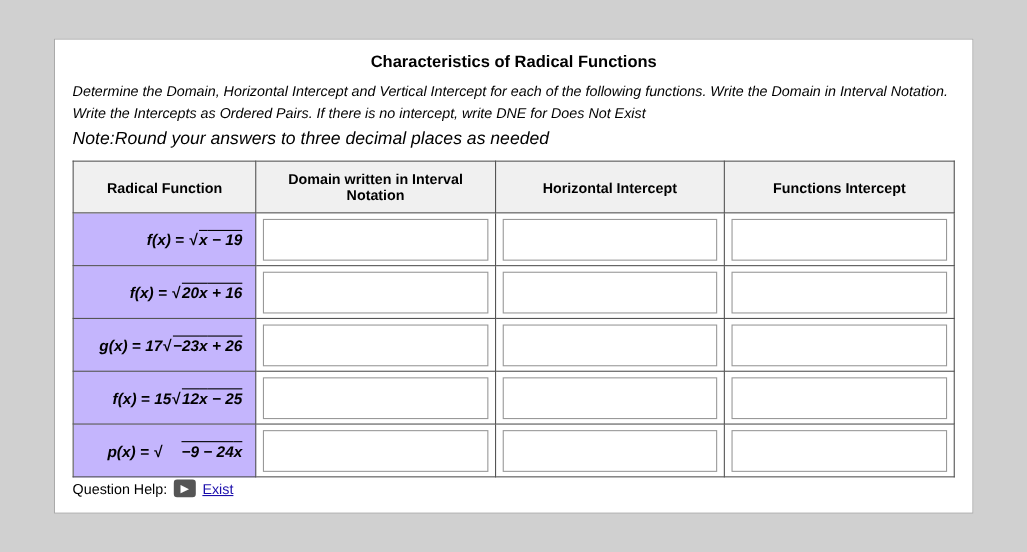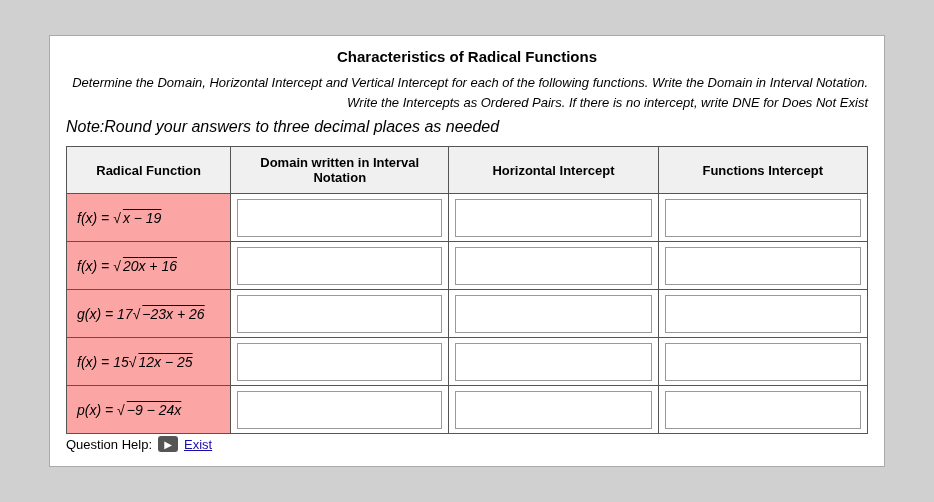--- a/index.html
+++ b/index.html
@@ -22,21 +22,20 @@
       text-align: center;
       font-weight: bold;
       font-size: 15px;
       margin-bottom: 8px;
     }
     .instructions {
       font-style: italic;
       font-size: 13px;
       line-height: 1.5;
       margin-bottom: 6px;
-      text-align: right;
     }
     .note {
       font-style: italic;
       font-size: 16px;
       margin-bottom: 10px;
     }
     table {
       width: 100%;
       border-collapse: collapse;
       font-size: 13px;
@@ -51,22 +50,23 @@
     }
     td {
       border: 1px solid #555;
       padding: 0;
       height: 48px;
     }
     td.func-cell {
       padding: 4px 10px;
       font-style: italic;
       font-size: 14px;
-      text-align: left;
-      background: #fca5a5;
+      text-align: right;
+      background: #c4b5fd;
+      font-weight: bold;
     }
     td.input-cell {
       background: #ffffff;
       padding: 4px 6px;
     }
     .input-box {
       width: 100%;
       height: 38px;
       border: 1px solid #999;
       background: #fff;
@@ -173,21 +173,21 @@
         <td class="input-cell">
           <input class="input-box" type="text" style="">
         </td>
         <td class="input-cell">
           <input class="input-box" type="text" style="">
         </td>
       </tr>
 
       <tr>
         <td class="func-cell">
-          <span class="math"><i>p</i>(<i>x</i>) = √<span style="text-decoration:overline; padding:0 2px;">−9 − 24<i>x</i></span></span>
+          <span class="math"><i>p</i>(<i>x</i>) = √<span style="text-decoration:overline; padding:0 2px;margin-left:16px;">−9 − 24<i>x</i></span></span>
         </td>
         <td class="input-cell">
           <input class="input-box" type="text" style="">
         </td>
         <td class="input-cell">
           <input class="input-box" type="text" style="">
         </td>
         <td class="input-cell">
           <input class="input-box" type="text" style="">
         </td>

